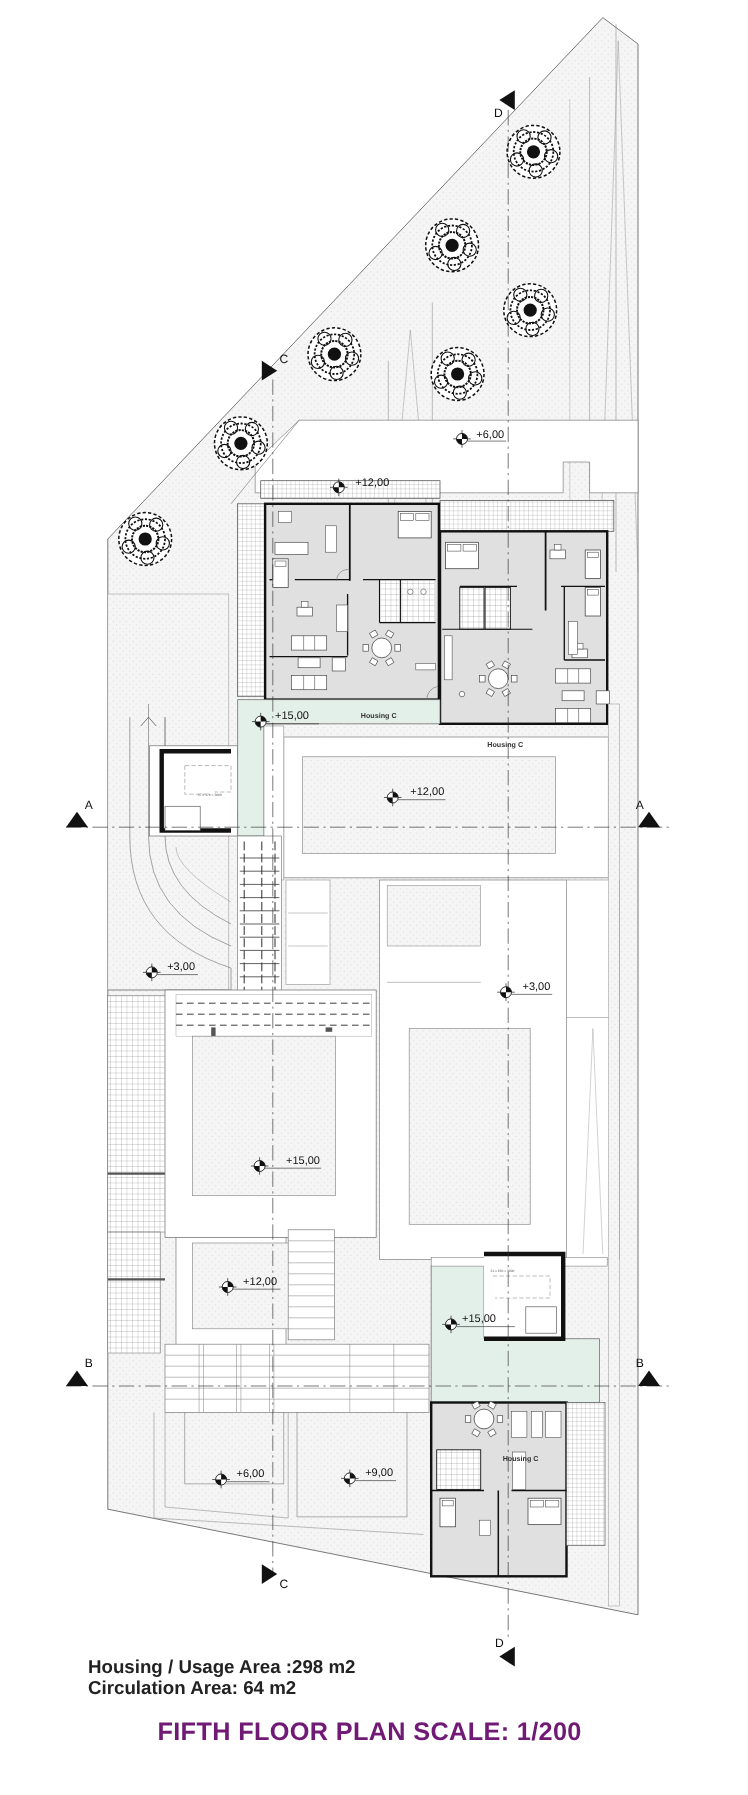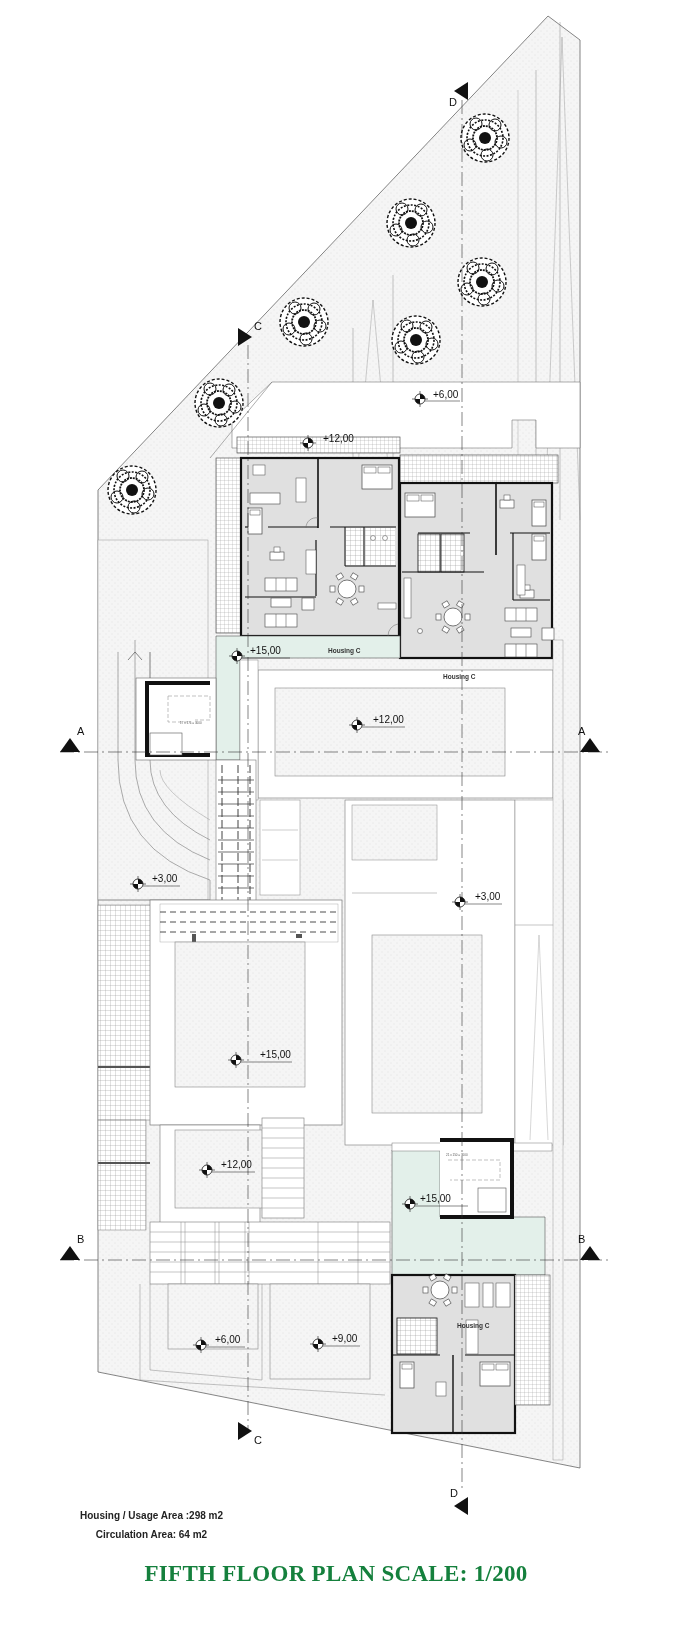--- a/index.html
+++ b/index.html
@@ -3,24 +3,24 @@
   <meta charset="utf-8">
   <style>
     html, body { margin: 0; padding: 0; background: #ffffff; }
     body { width: 680px; height: 1632px; position: relative; overflow: hidden;
            font-family: "Liberation Sans", sans-serif; color: #111; }
     #plan { position: absolute; left: 0; top: 0; width: 680px; height: 1632px; }
     .lvl-text { font-family: "Liberation Sans", sans-serif; font-size: 10px; fill: #111; }
     .room-text { font-family: "Liberation Sans", sans-serif; font-size: 6.5px; fill: #333; font-weight: bold; }
     .sec-text { font-family: "Liberation Sans", sans-serif; font-size: 11px; fill: #111; }
     .small-text { font-family: "Liberation Sans", sans-serif; font-size: 3px; fill: #555; }
-    .area-info { position: absolute; left: 80px; top: 1506px; font-size: 10px; font-weight: bold; line-height: 19px; color: #222; text-align: center; }
+    .area-info { position: absolute; left: 80px; top: 1506px; font-size: 17px; font-weight: bold; line-height: 19px; color: #222; }
     .area-line { display: block; }
     .plan-title { position: absolute; left: 0; width: 672px; top: 1561px; text-align: center;
-                  font-size: 23px; font-weight: bold; letter-spacing: 0.3px; color: #15803d; font-family: Liberation Serif, serif; }
+                  font-size: 23px; font-weight: bold; letter-spacing: 0.3px; color: #701a75; }
   </style>
 </head>
 <body>
 
 <svg id="plan" viewBox="0 0 680 1632" xmlns="http://www.w3.org/2000/svg">
   <defs>
     <pattern id="dots" width="6" height="6" patternUnits="userSpaceOnUse">
       <rect width="6" height="6" fill="#f5f5f5"></rect>
       <circle cx="1" cy="1" r="0.45" fill="#c8c8c8"></circle>
       <circle cx="4" cy="4" r="0.45" fill="#d0d0d0"></circle>

